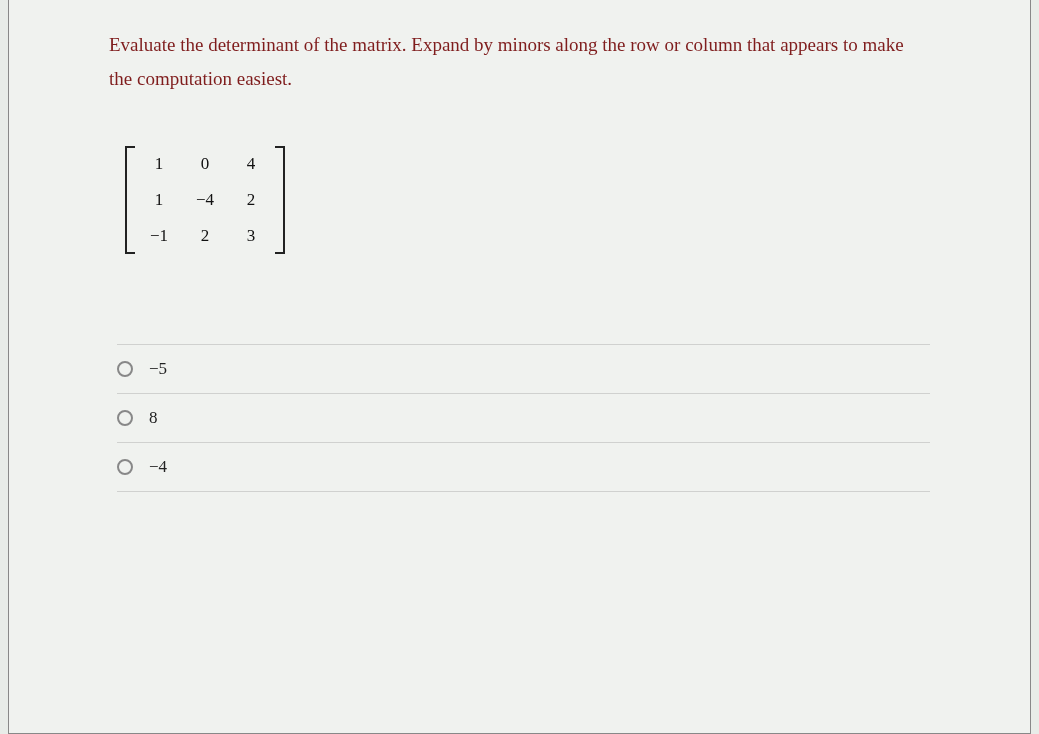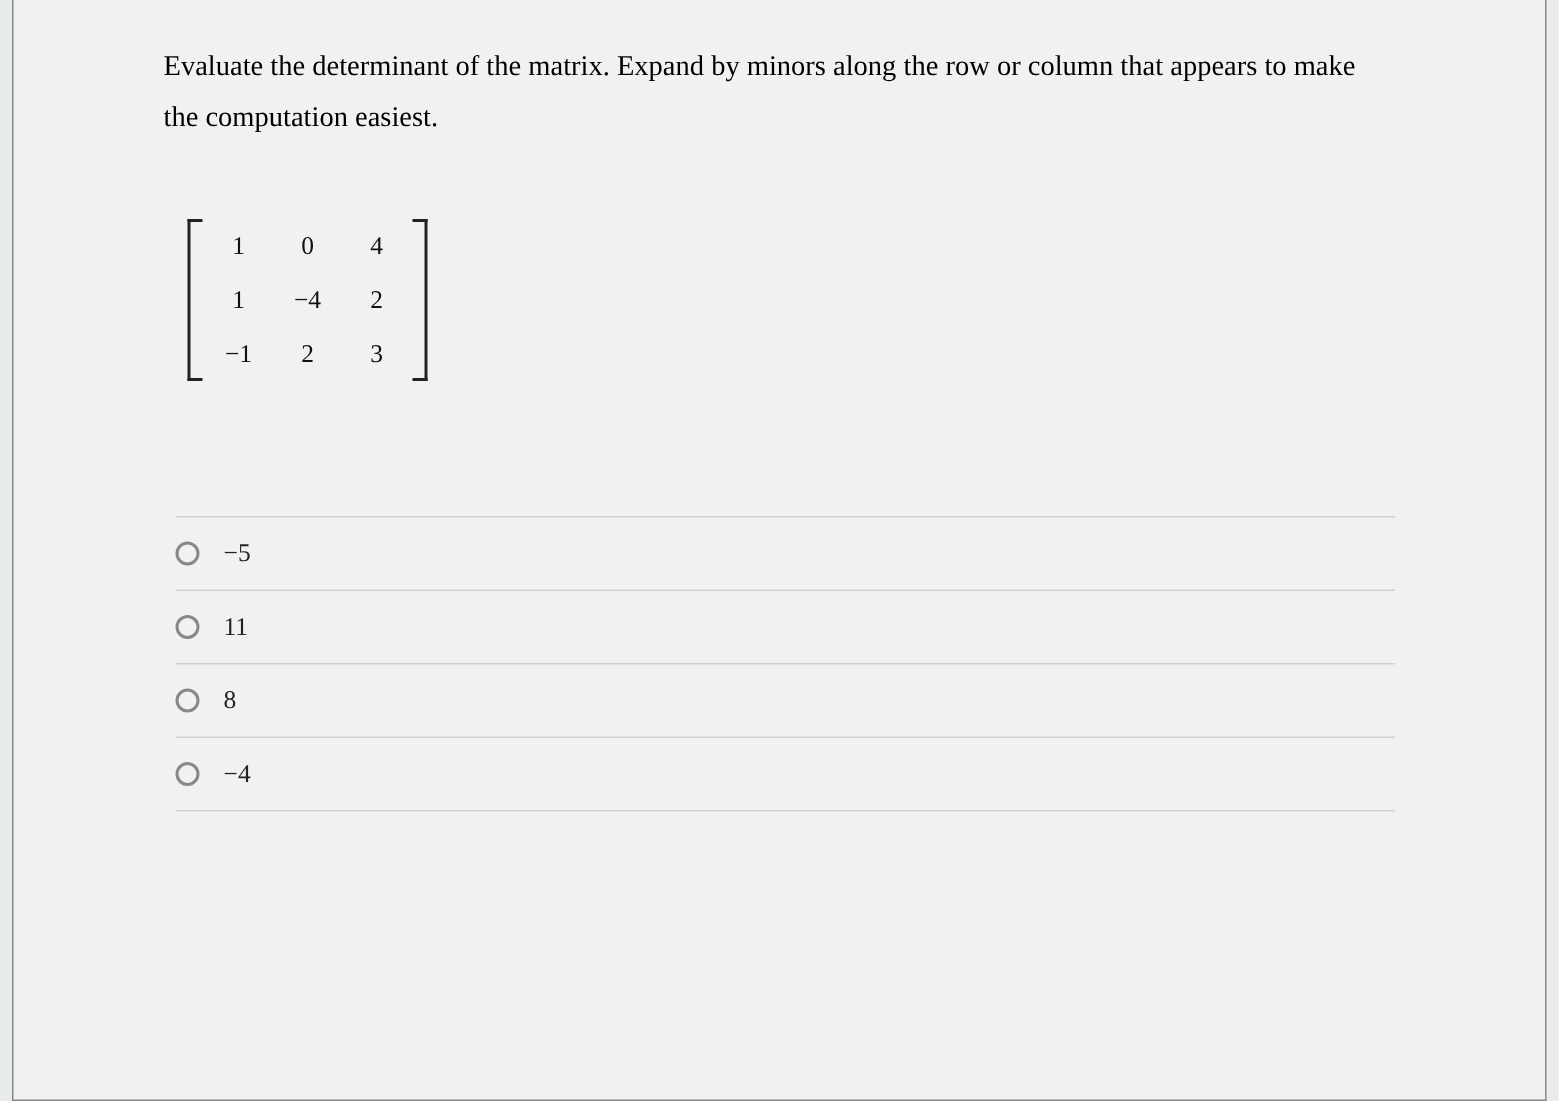--- a/index.html
+++ b/index.html
@@ -19,21 +19,21 @@
       border: 1px solid #888;
       border-top: none;
       margin: 0 8px;
       height: 100%;
       padding: 28px 100px 20px 100px;
       position: relative;
     }
     .question-text {
       font-size: 19px;
       line-height: 1.8;
-      color: #000000;
+      color: #7f1d1d;
       margin-bottom: 50px;
     }
     .matrix-container {
       display: inline-flex;
       align-items: stretch;
       margin-left: 16px;
       margin-bottom: 90px;
     }
     .bracket-left, .bracket-right {
       width: 10px;
@@ -115,24 +115,20 @@
     <div class="bracket-right"></div>
   </div>
 
   <div class="options-container">
     <div class="option-row">
       <div class="radio-circle"></div>
       <div class="option-label">−5</div>
     </div>
     <div class="option-row">
       <div class="radio-circle"></div>
-      <div class="option-label">11</div>
-    </div>
-    <div class="option-row">
-      <div class="radio-circle"></div>
       <div class="option-label">8</div>
     </div>
     <div class="option-row">
       <div class="radio-circle"></div>
       <div class="option-label">−4</div>
     </div>
   </div>
 
 </div>
 

